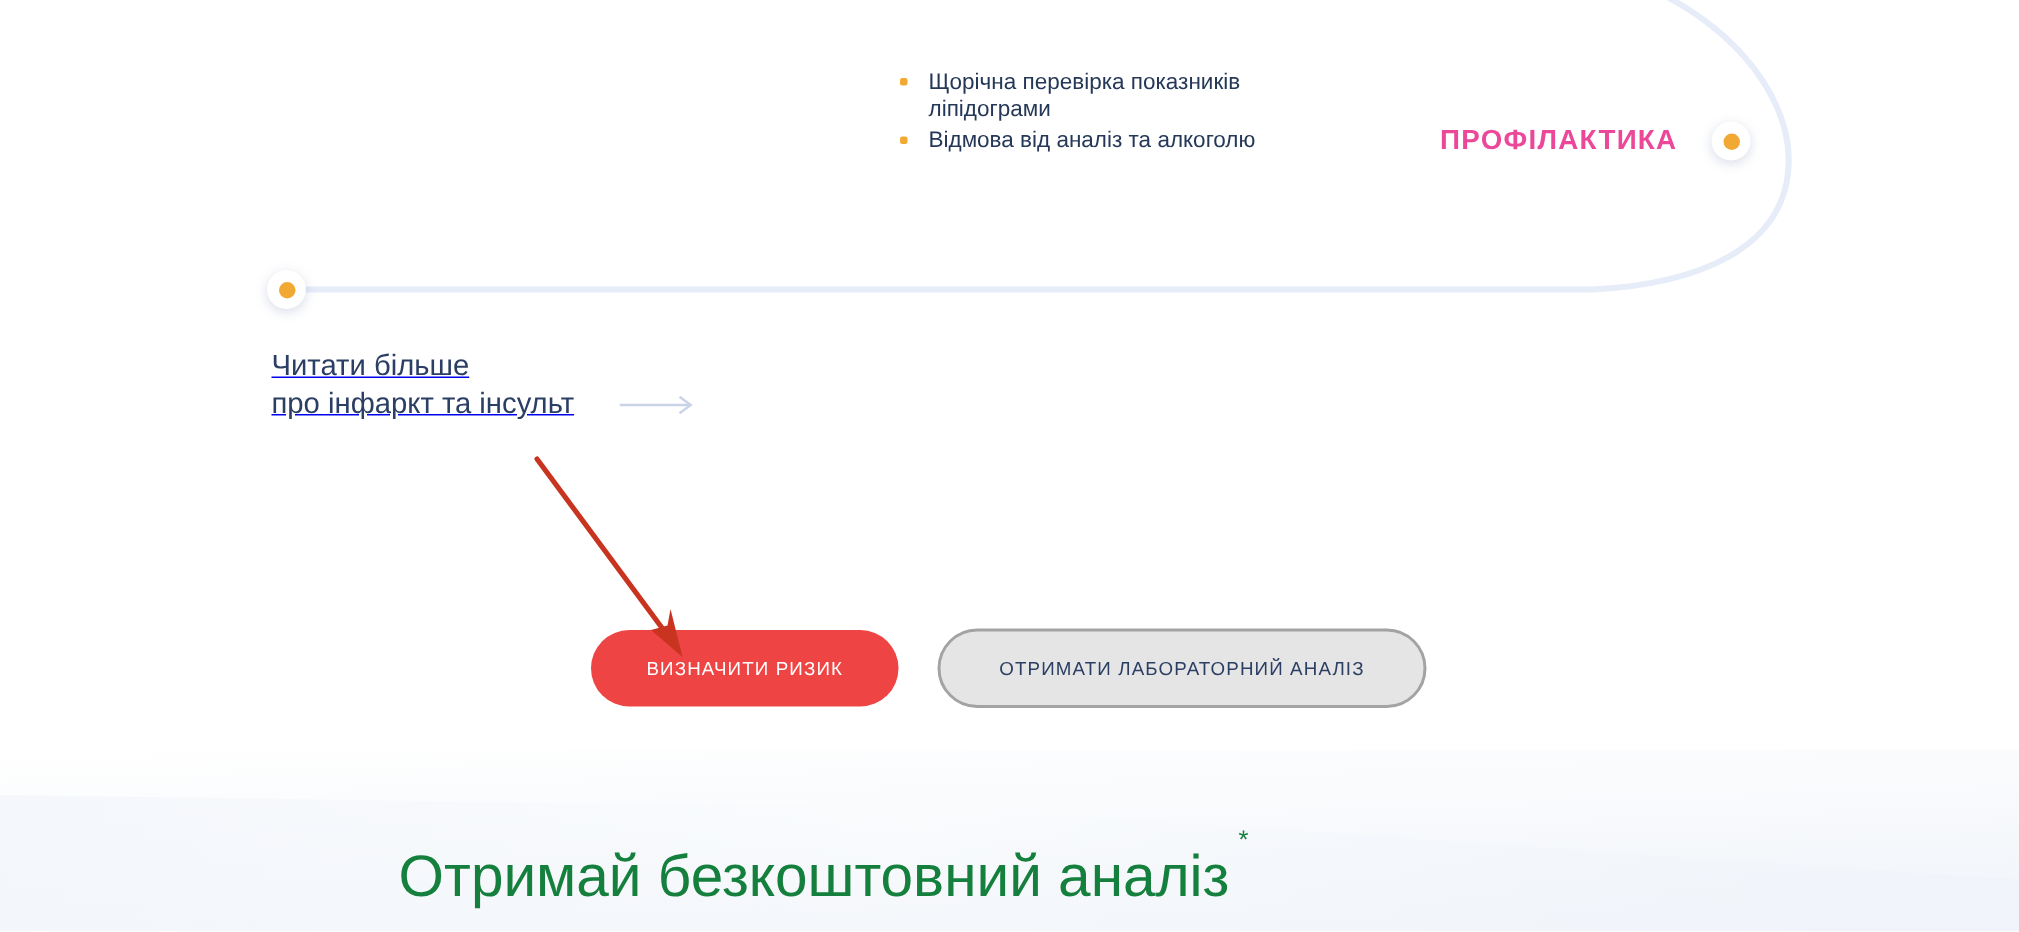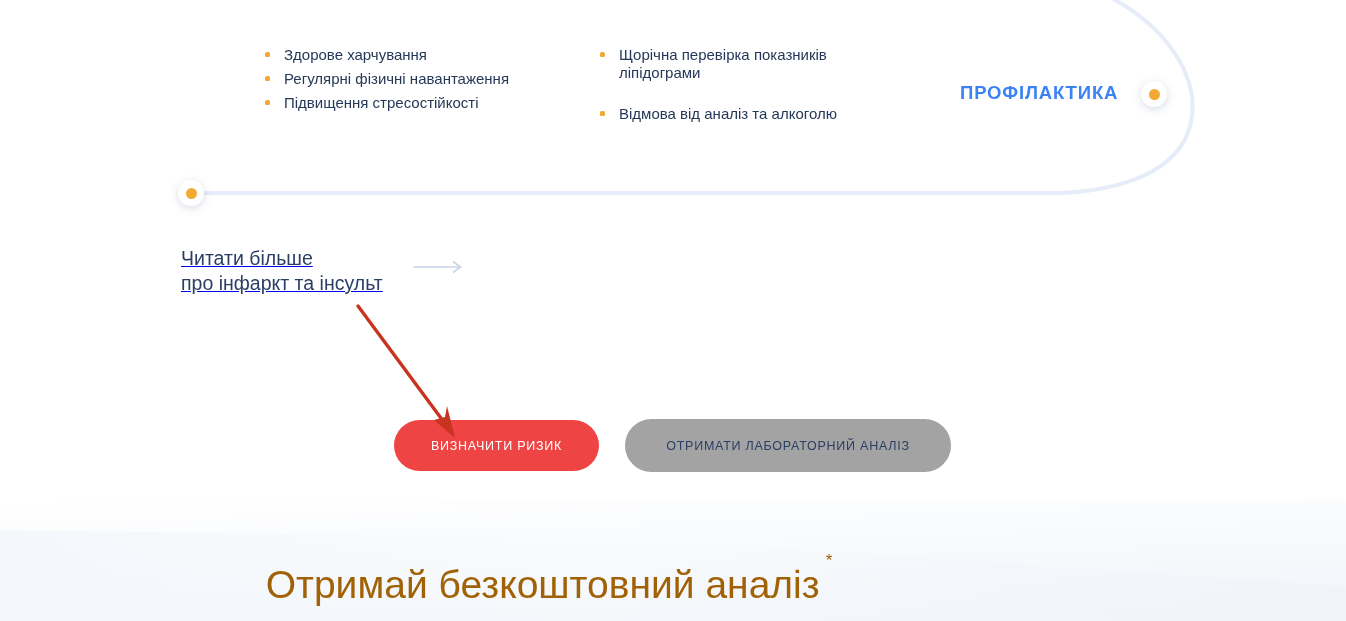--- a/index.html
+++ b/index.html
@@ -79,21 +79,21 @@
   .node-dot.right { left: 1141px; top: 81px; }
 
   
   .stage-label {
     position: absolute;
     left: 960px;
     top: 82px;
     font-size: 18.5px;
     font-weight: bold;
     letter-spacing: 0.85px;
-    color: #3b82f6;
+    color: #ec4899;
     white-space: nowrap;
   }
 
   
   .bullets {
     position: absolute;
     list-style: none;
     margin: 0;
     padding: 0;
   }
@@ -112,29 +112,29 @@
     content: "";
     position: absolute;
     left: 3px;
     top: 6px;
     width: 5px;
     height: 5px;
     border-radius: 1.5px;
     background: #F2A933;
   }
   .bullets.col-1 li { margin-bottom: 6.5px; }
-  .bullets.col-2 li:first-child { margin-bottom: 24px; }
+  .bullets.col-2 li:first-child { margin-bottom: 4px; }
 
   
   .readmore {
     position: absolute;
     left: 181px;
-    top: 246px;
+    top: 232px;
     display: flex;
-    align-items: flex-start;
+    align-items: flex-end;
   }
   .readmore-text {
     font-size: 19.5px;
     line-height: 25px;
     color: #2B3E63;
     white-space: pre-line;
   }
   .readmore-arrow {
     margin-left: 30px;
     margin-top: 14px;
@@ -161,36 +161,36 @@
     height: 51px;
     border-radius: 26px;
     background: #ef4444;
     color: #ffffff;
     font-size: 12.5px;
   }
   .btn-outline {
     width: 326px;
     height: 53px;
     border-radius: 27px;
-    background: #a3a3a3;
-    border: 4px solid #a3a3a3;
+    background: #e5e5e5;
+    border: 2px solid #a3a3a3;
     color: #2B3E63;
     font-size: 12.5px;
     text-align: center;
   }
 
   
   .section-heading {
     position: absolute;
     left: 0;
     top: 563px;
     width: 1098px;
     text-align: center;
     font-size: 39px;
-    color: #a16207;
+    color: #15803d;
     white-space: nowrap;
   }
   .section-heading sup {
     font-size: 17px;
     top: -18px;
     position: relative;
     margin-left: 6px;
   }
 
   
@@ -217,25 +217,20 @@
   <div class="node-dot left">
     <i></i>
   </div>
 
   <div class="node-dot right">
     <i></i>
   </div>
 
   <div class="stage-label">ПРОФІЛАКТИКА</div>
 
-  <ul class="bullets col-1">
-    <li>Здорове харчування</li>
-    <li>Регулярні фізичні навантаження</li>
-    <li>Підвищення стресостійкості</li>
-  </ul>
 
   <ul class="bullets col-2">
     <li>Щорічна перевірка показників ліпідограми</li>
     <li>Відмова від аналіз та алкоголю</li>
   </ul>
 
   <a class="readmore" href="#">
     <span class="readmore-text">Читати більше
 про інфаркт та інсульт</span>
     <span class="readmore-arrow">

